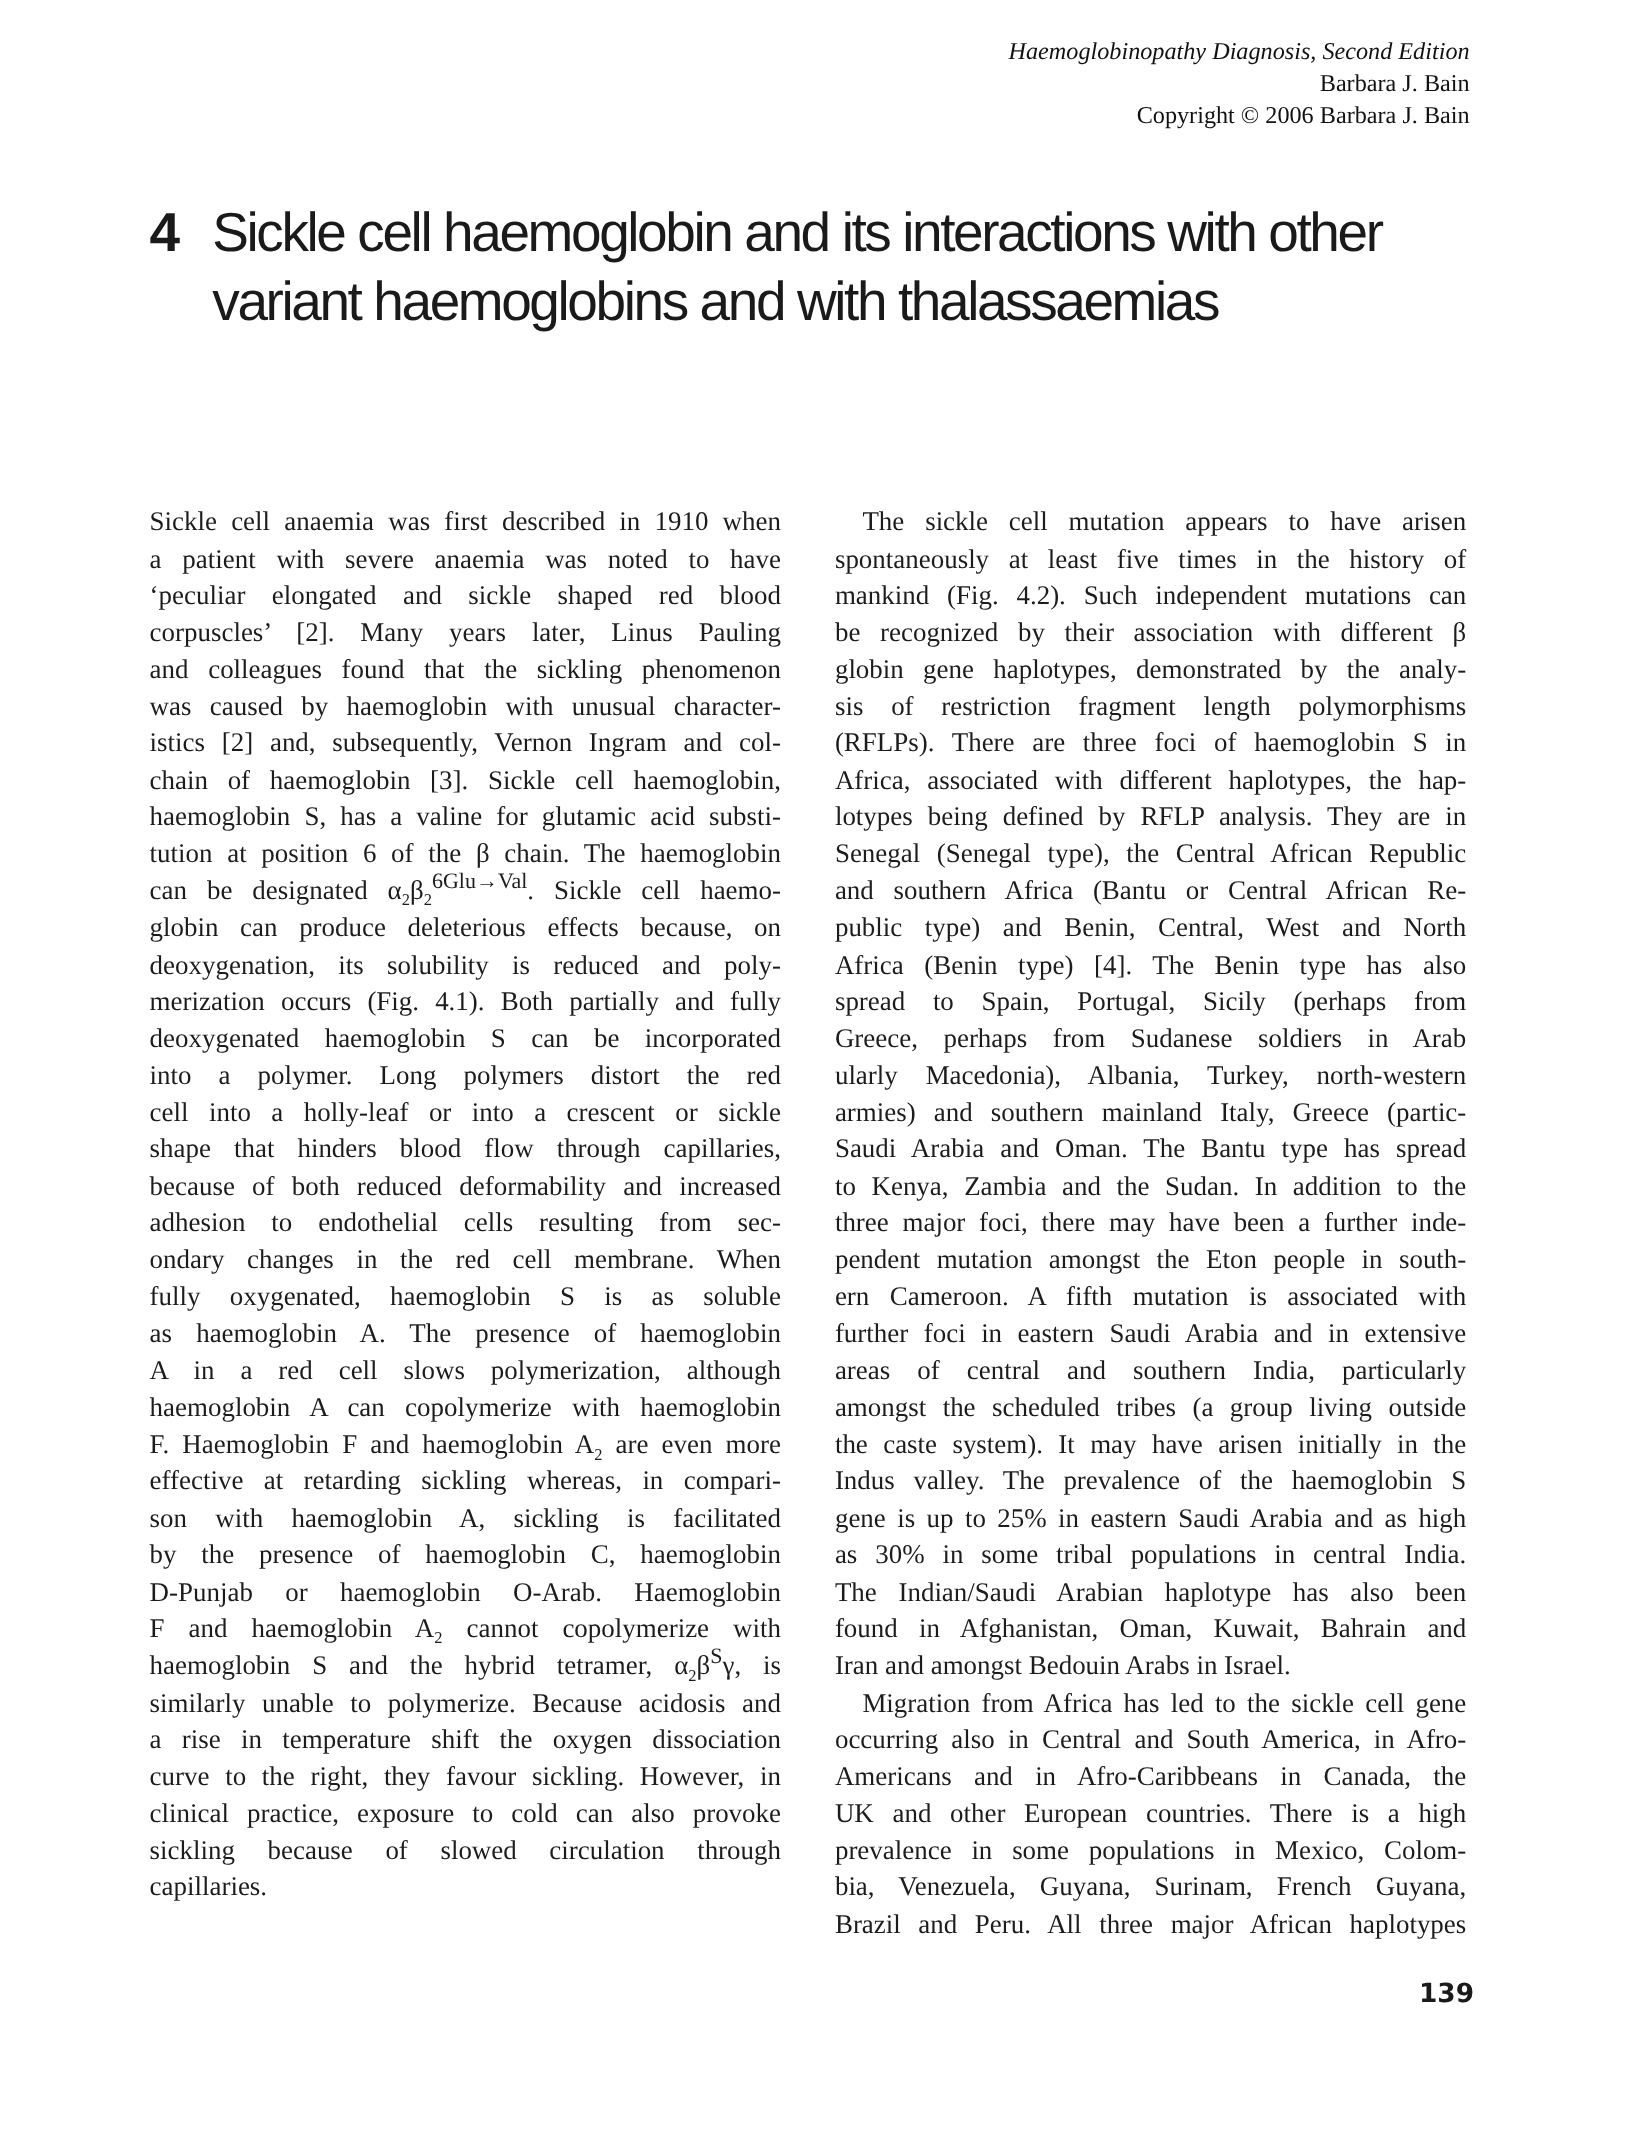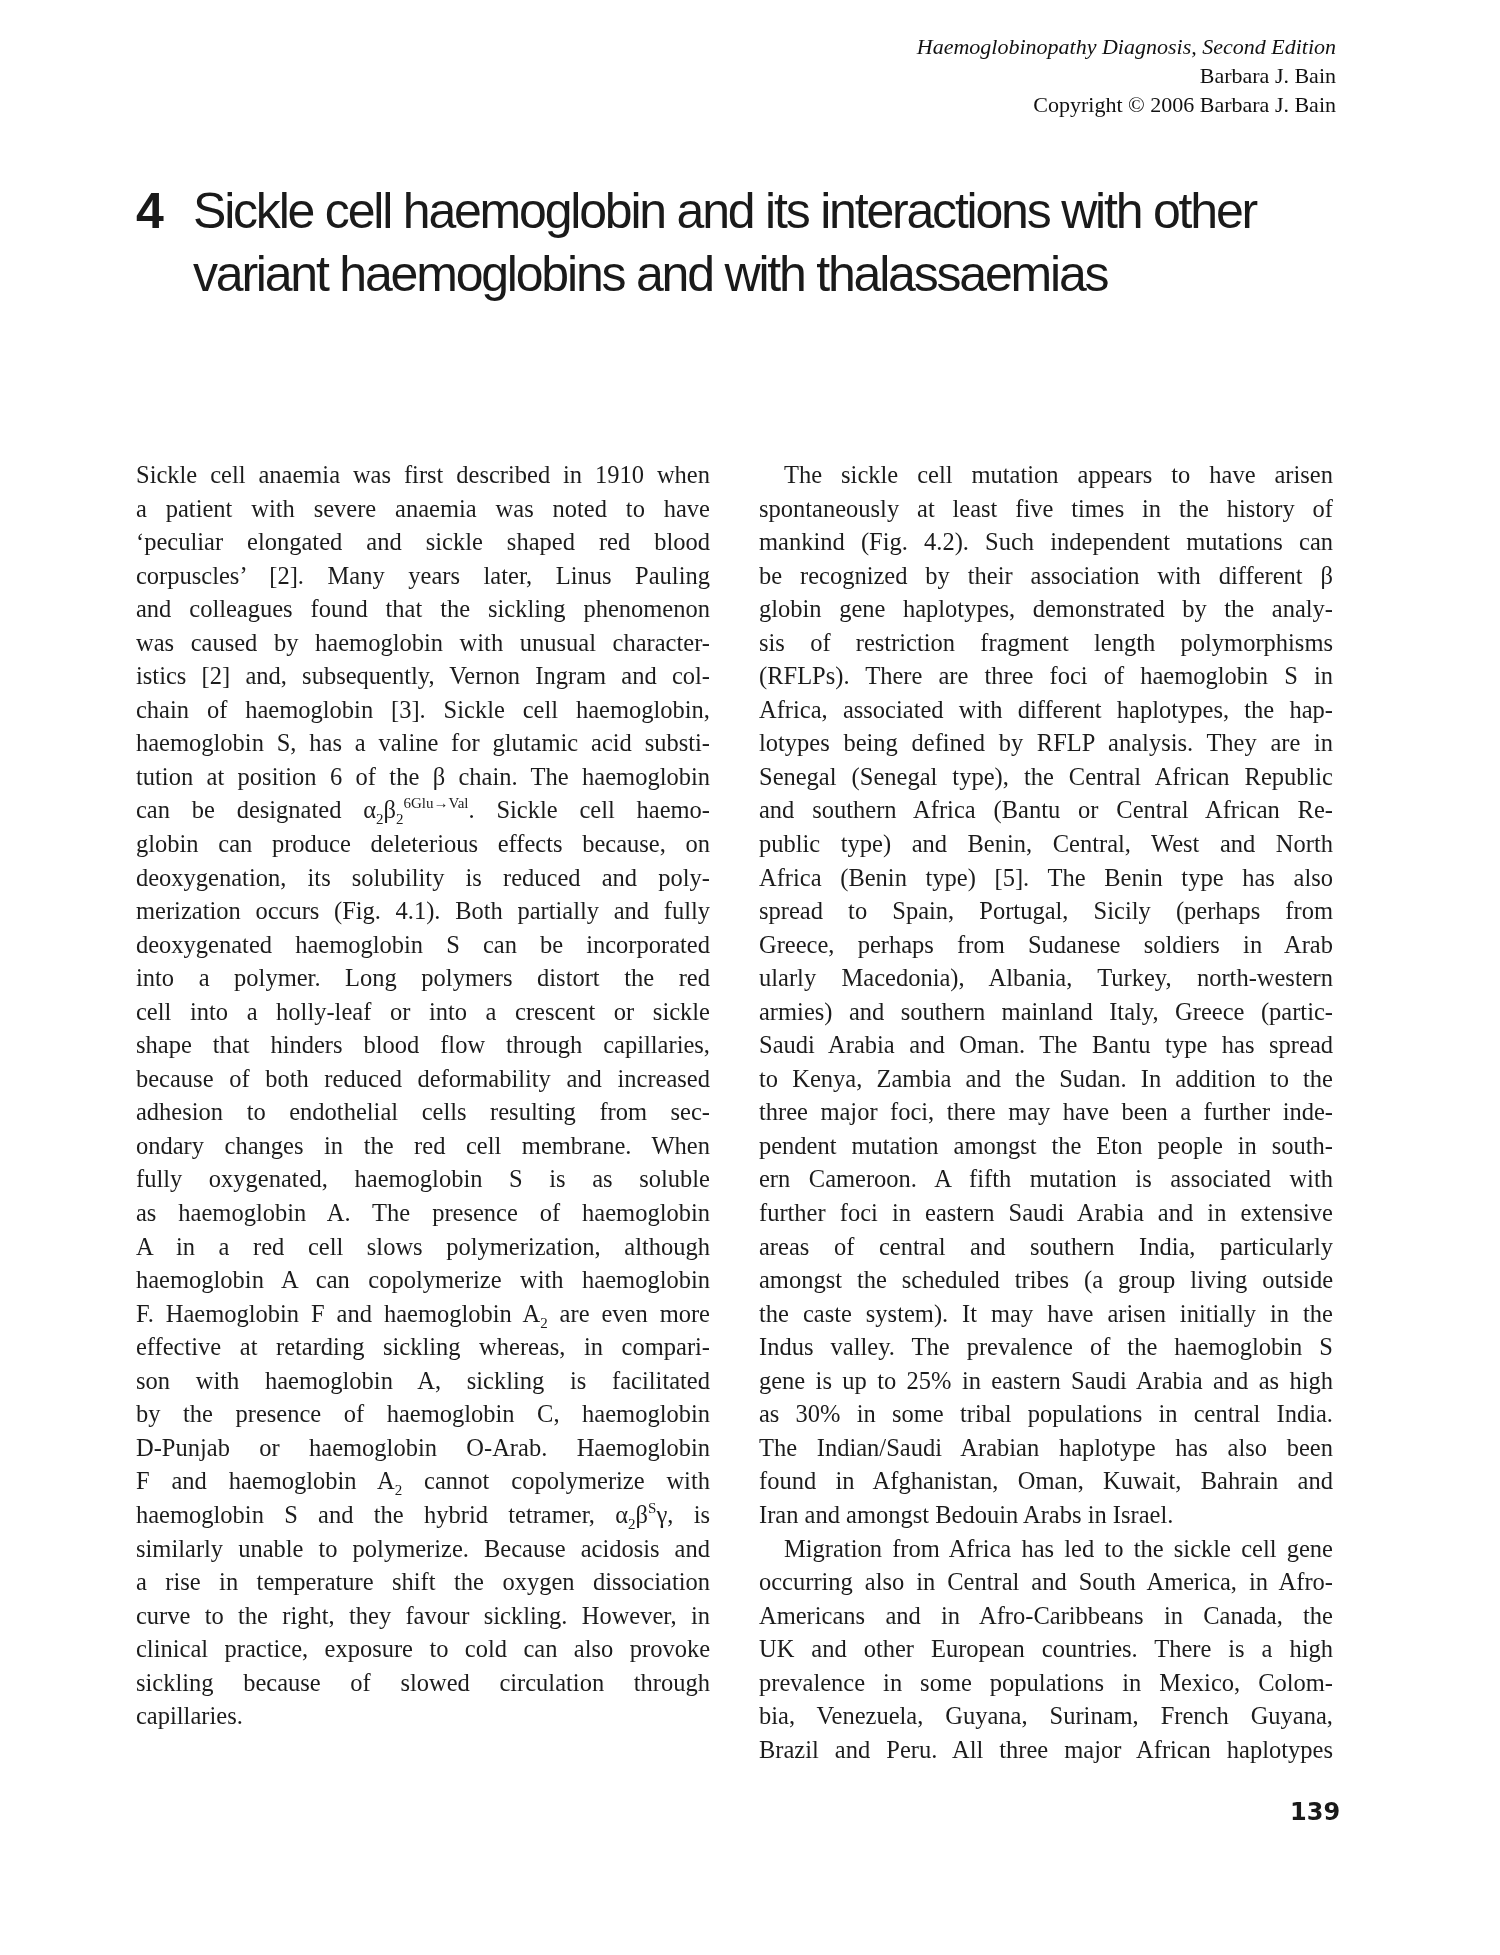--- a/index.html
+++ b/index.html
@@ -20,21 +20,21 @@
   .column {
     position: absolute; top: 458px; width: 574px;
     font-family: "Liberation Serif", "DejaVu Serif", serif; font-size: 24.5px; line-height: 33.55px; color: #1c1c1c;
   }
   .col-left { left: 136px; }
   .col-right { left: 759px; }
   .line { display: block; height: 33.55px; white-space: nowrap; text-align: justify; text-align-last: justify; overflow: visible; }
   .line.last { text-align-last: left; }
   .line.indent { padding-left: 25px; }
   .line sub { font-size: 15px; vertical-align: -6px; line-height: 0; }
-  .line sup { font-size: 15px; vertical-align: 10px; line-height: 0; }
+  .line sup { font-size: 20px; vertical-align: 10px; line-height: 0; }
   .folio {
     position: absolute; left: 1290px; top: 1798px; width: 46px; text-align: center;
     font-family: "DejaVu Sans", "Liberation Sans", sans-serif; font-weight: bold; font-size: 24px; color: #1a1a1a;
   }
 </style>
 </head>
 <body>
 
 <div class="running-head">
   <div class="book">Haemoglobinopathy Diagnosis, Second Edition</div>
@@ -96,21 +96,21 @@
     <span class="line"><span>mankind (Fig. 4.2). Such independent mutations can</span></span>
     <span class="line"><span>be recognized by their association with different β</span></span>
     <span class="line"><span>globin gene haplotypes, demonstrated by the analy-</span></span>
     <span class="line"><span>sis of restriction fragment length polymorphisms</span></span>
     <span class="line"><span>(RFLPs). There are three foci of haemoglobin S in</span></span>
     <span class="line"><span>Africa, associated with different haplotypes, the hap-</span></span>
     <span class="line"><span>lotypes being defined by RFLP analysis. They are in</span></span>
     <span class="line"><span>Senegal (Senegal type), the Central African Republic</span></span>
     <span class="line"><span>and southern Africa (Bantu or Central African Re-</span></span>
     <span class="line"><span>public type) and Benin, Central, West and North</span></span>
-    <span class="line"><span>Africa (Benin type) [5]. The Benin type has also</span></span>
+    <span class="line"><span>Africa (Benin type) [4]. The Benin type has also</span></span>
     <span class="line"><span>spread to Spain, Portugal, Sicily (perhaps from</span></span>
     <span class="line"><span>Greece, perhaps from Sudanese soldiers in Arab</span></span>
     <span class="line"><span>ularly Macedonia), Albania, Turkey, north-western</span></span>
     <span class="line"><span>armies) and southern mainland Italy, Greece (partic-</span></span>
     <span class="line"><span>Saudi Arabia and Oman. The Bantu type has spread</span></span>
     <span class="line"><span>to Kenya, Zambia and the Sudan. In addition to the</span></span>
     <span class="line"><span>three major foci, there may have been a further inde-</span></span>
     <span class="line"><span>pendent mutation amongst the Eton people in south-</span></span>
     <span class="line"><span>ern Cameroon. A fifth mutation is associated with</span></span>
     <span class="line"><span>further foci in eastern Saudi Arabia and in extensive</span></span>

